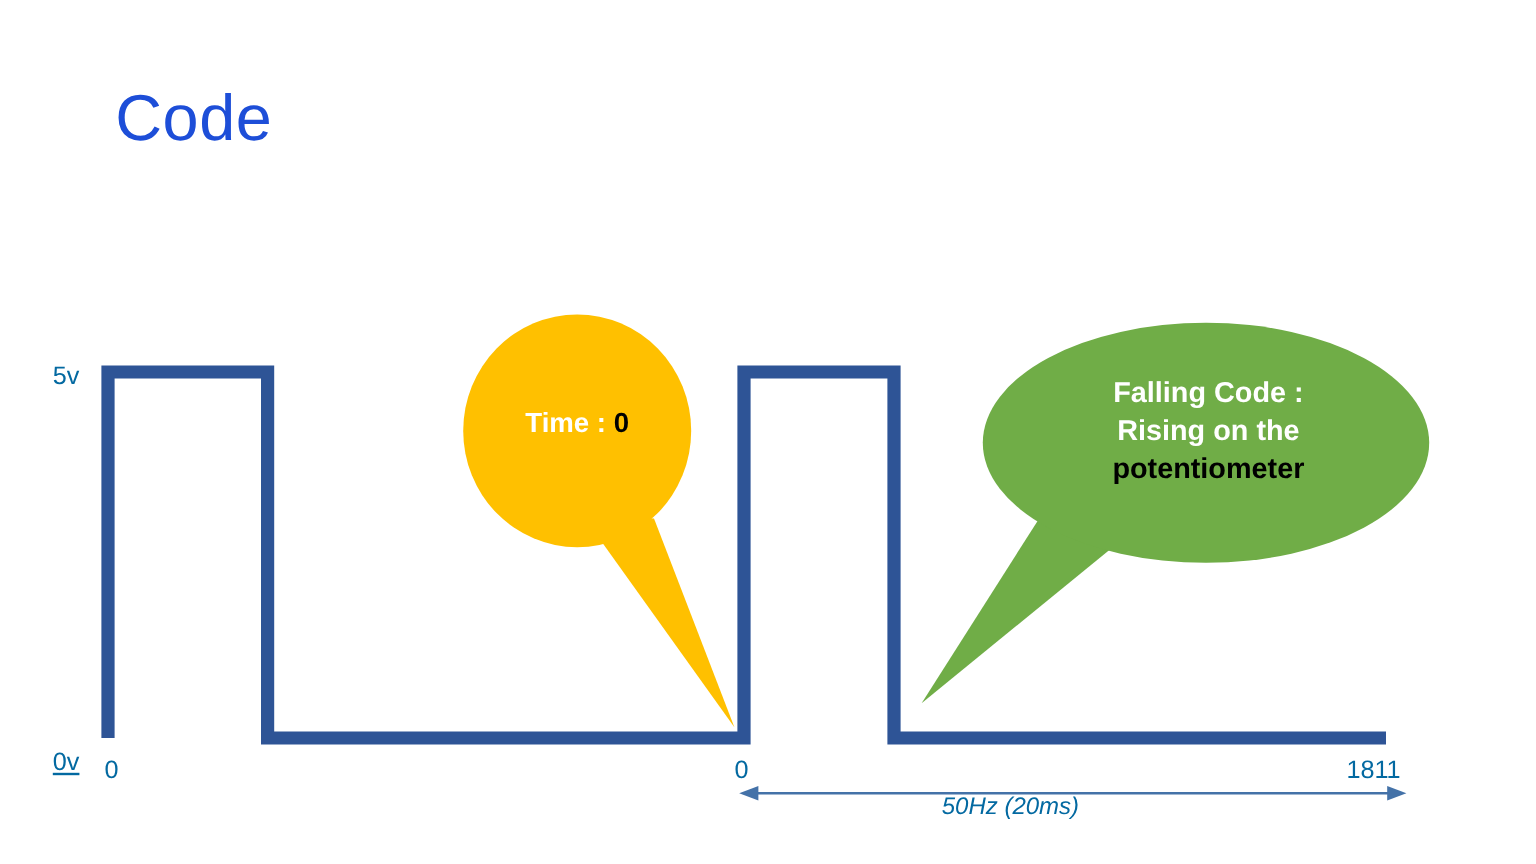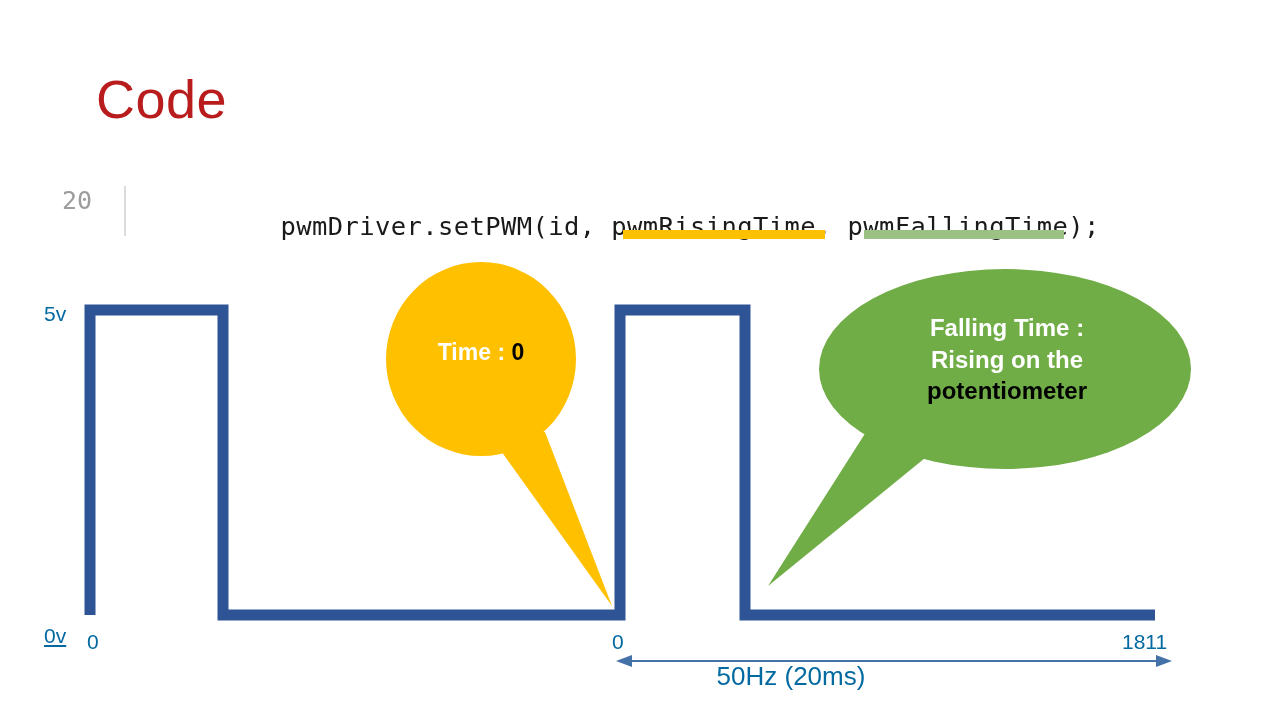--- a/index.html
+++ b/index.html
@@ -16,21 +16,21 @@
     font-family: "Liberation Sans", sans-serif;
   }
 
   
   #slide-title {
     position: absolute;
     left: 96px;
     top: 70px;
     font-size: 54px;
     font-weight: 300;
-    color: #b91c1c;
+    color: #1d4ed8;
     letter-spacing: 0.5px;
     line-height: 1.1;
     white-space: nowrap;
   }
 
   
   #code-block {
     position: absolute;
     left: 62px;
     top: 186px;
@@ -98,24 +98,25 @@
     font-size: 21px;
     color: #0369a1;
     white-space: nowrap;
   }
   #label-5v  { left: 44px;  top: 302px; }
   #label-0v  { left: 44px;  top: 624px; text-decoration: underline; }
   #label-x0-left  { left: 87px;  top: 630px; }
   #label-x0-mid   { left: 612px; top: 630px; }
   #label-x-4096   { left: 1122px; top: 630px; }
   #label-period {
-    left: 791px;
+    left: 842px;
     top: 661px;
     transform: translateX(-50%);
-    font-size: 26px;
+    font-size: 20px;
+    font-style: italic;
   }
 
   
   .callout-text {
     position: absolute;
     text-align: center;
     font-family: "Liberation Sans", sans-serif;
     font-weight: bold;
     color: #ffffff;
     line-height: 1.32;
@@ -137,29 +138,20 @@
     color: #000000;
   }
 </style>
 </head>
 <body>
 
 <div id="slide">
 
   <div id="slide-title">Code</div>
 
-  <div id="code-block">
-    <div id="code-linenumber">20</div>
-    <div id="code-gutter-divider"></div>
-    <div id="code-text">
-      <span>pwmDriver.setPWM(id, pwmRisingTime, pwmFallingTime);</span>
-      <span class="code-underline" id="underline-rising"></span>
-      <span class="code-underline" id="underline-falling"></span>
-    </div>
-  </div>
 
   <svg id="waveform-svg" viewBox="0 0 1280 720">
 
     <polyline points="90,615 90,310 223,310 223,615 620,615 620,310 745,310 745,615 1155,615" fill="none" stroke="#2E5496" stroke-width="11" stroke-linejoin="miter" stroke-linecap="butt"></polyline>
 
     <g>
       <line x1="624" y1="661" x2="1165" y2="661" stroke="#4472A8" stroke-width="2.2"></line>
       <polygon points="616,661 632,655 632,667" fill="#4472A8"></polygon>
       <polygon points="1172,661 1156,655 1156,667" fill="#4472A8"></polygon>
     </g>
@@ -173,21 +165,21 @@
       <polygon points="866,432 925,458 768,586" fill="#70AD47"></polygon>
       <ellipse cx="1005" cy="369" rx="186" ry="100" fill="#70AD47"></ellipse>
     </g>
   </svg>
 
   <div class="callout-text" id="callout-rising-text">
     <div><span>Time : </span><span class="emphasis-dark">0</span></div>
   </div>
 
   <div class="callout-text" id="callout-falling-text">
-    <div>Falling Time :</div>
+    <div>Falling Code :</div>
     <div>Rising on the</div>
     <div class="emphasis-dark">potentiometer</div>
   </div>
 
   <div class="axis-label" id="label-5v">5v</div>
   <div class="axis-label" id="label-0v">0v</div>
   <div class="axis-label" id="label-x0-left">0</div>
   <div class="axis-label" id="label-x0-mid">0</div>
   <div class="axis-label" id="label-x-4096">1811</div>
   <div class="axis-label" id="label-period">50Hz (20ms)</div>

